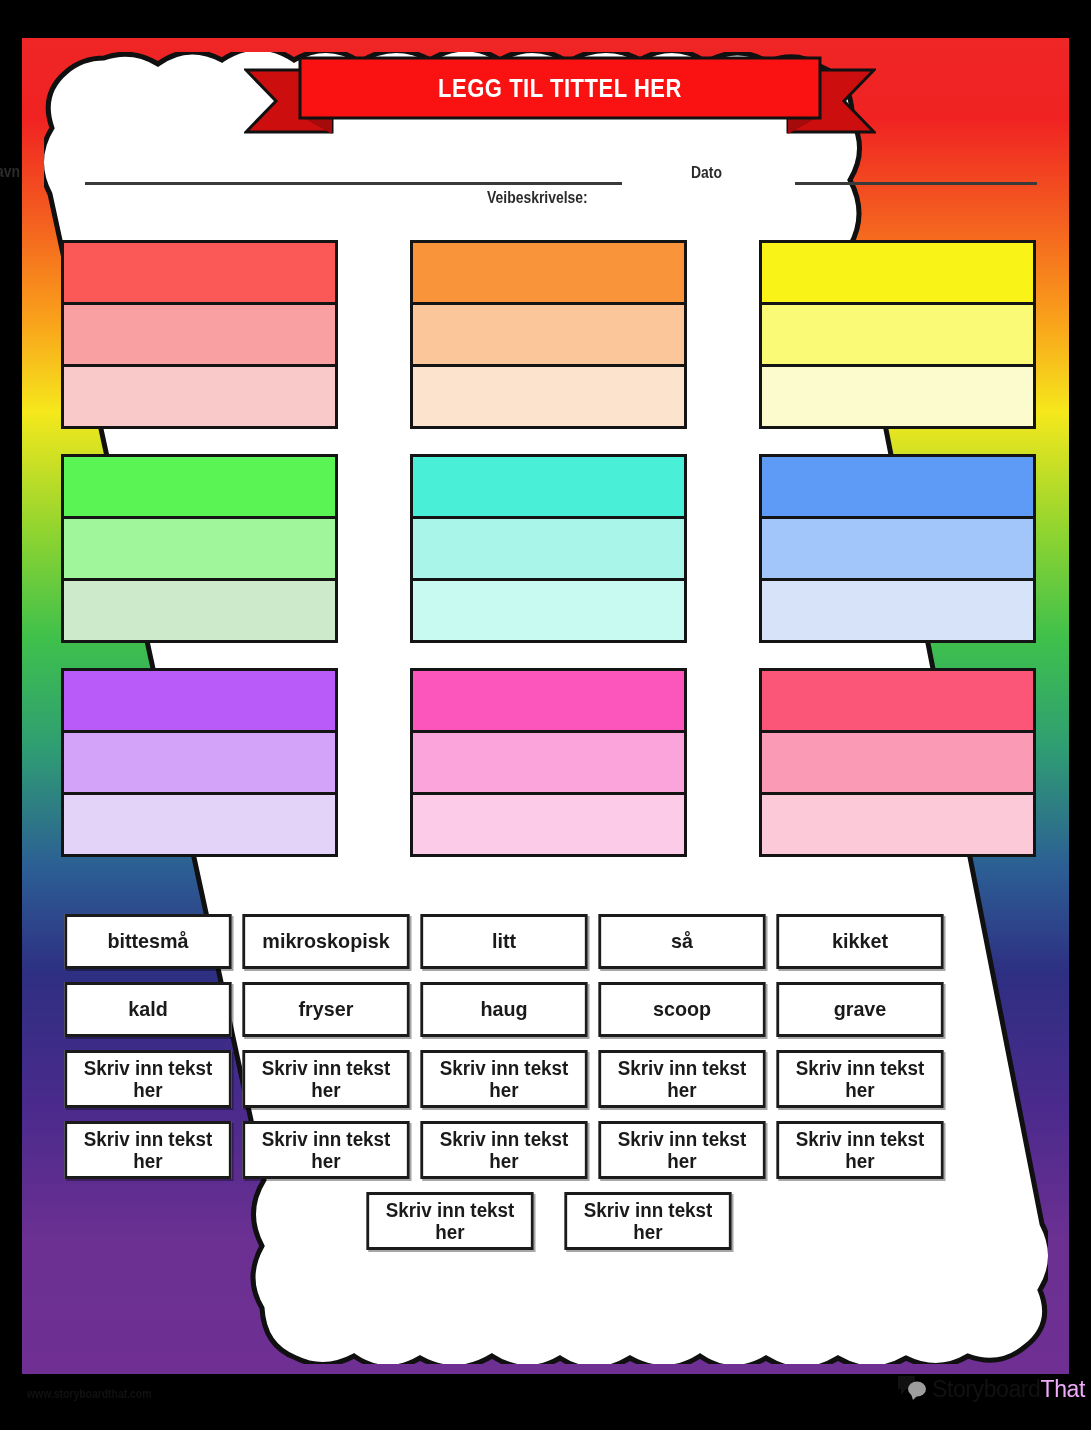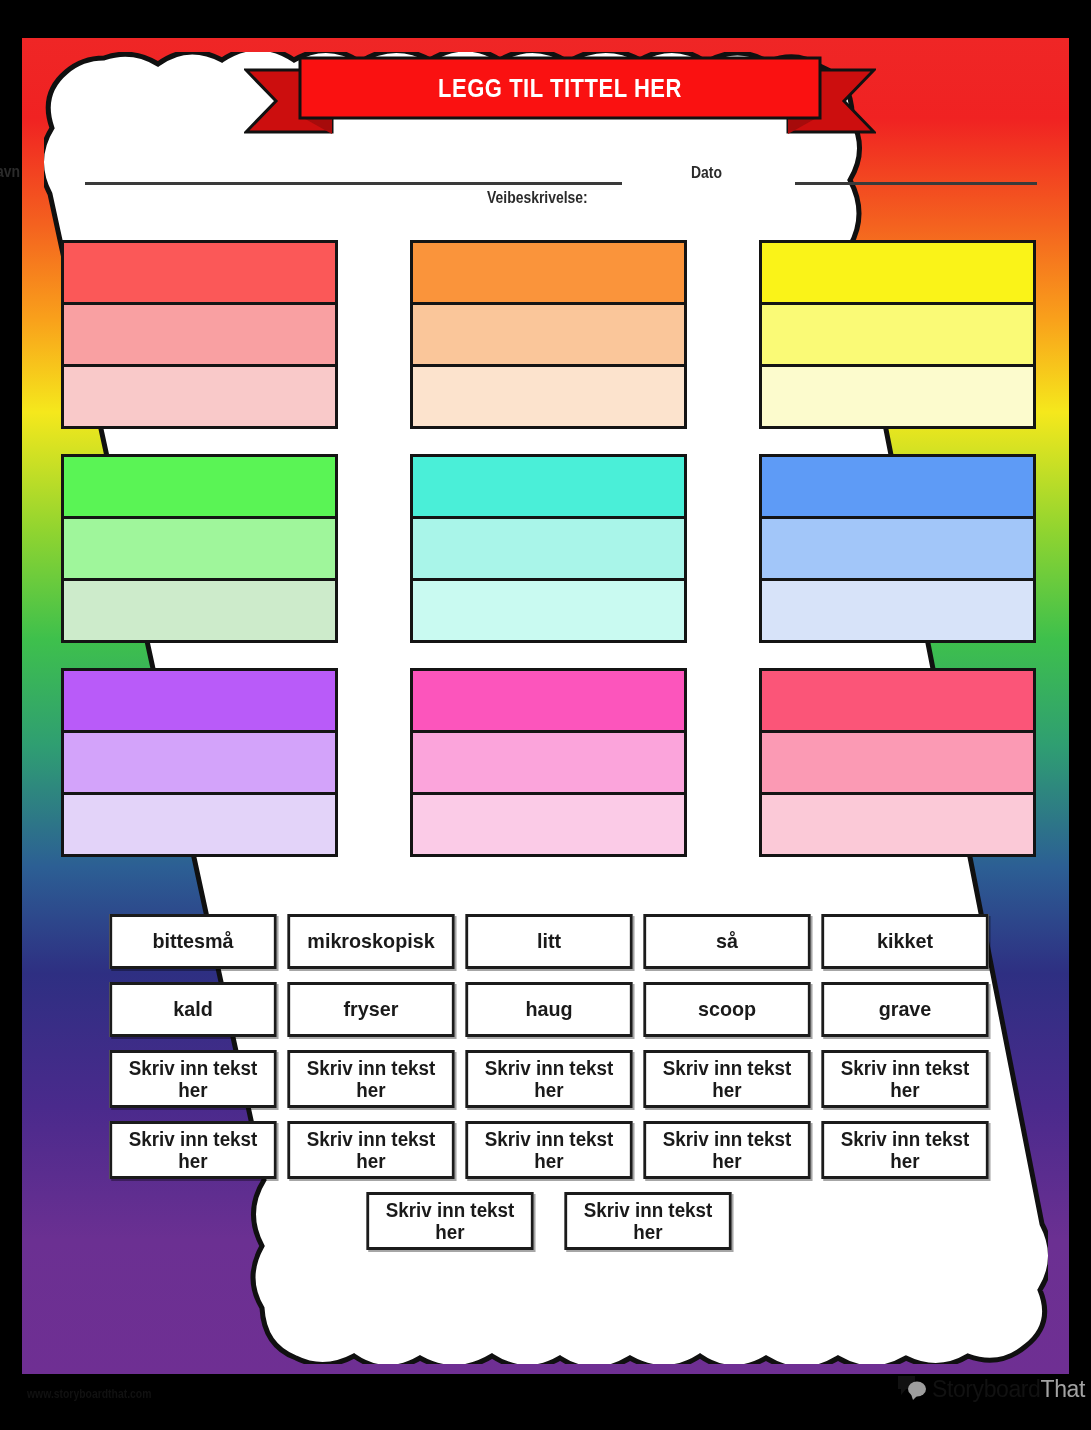--- a/index.html
+++ b/index.html
@@ -159,21 +159,21 @@
 
   
   .tiles {
     position: absolute;
     left: 59px;
     top: 890px;
     width: 979px;
   }
   .tile-row {
     display: flex;
-    justify-content: center;
+    justify-content: flex-start;
     margin-bottom: 13px;
   }
   .tile {
     width: 178px;
     min-height: 55px;
     border: 3px solid #1b1b1b;
     background: #ffffff;
     box-sizing: border-box;
     display: flex;
     align-items: center;
@@ -220,21 +220,21 @@
     height: 34px;
   }
   .logo-bubbles { width: 34px; height: 30px; margin-right: 2px; }
   .logo-bubbles svg { display:block; }
   .logo-word {
     font-family: "Liberation Sans", sans-serif;
     font-size: 23px;
     letter-spacing: -0.4px;
   }
   .logo-word .b { color: #111111; }
-  .logo-word .g { color: #a3a3a3; }
+  .logo-word .g { color: #f0abfc; }
 </style>
 </head>
 <body>
 
 <div class="page">
 
   <div class="rainbow-frame"></div>
 
   <div class="sheet-outline">
     <svg viewBox="0 0 1004 1312" preserveAspectRatio="none">

